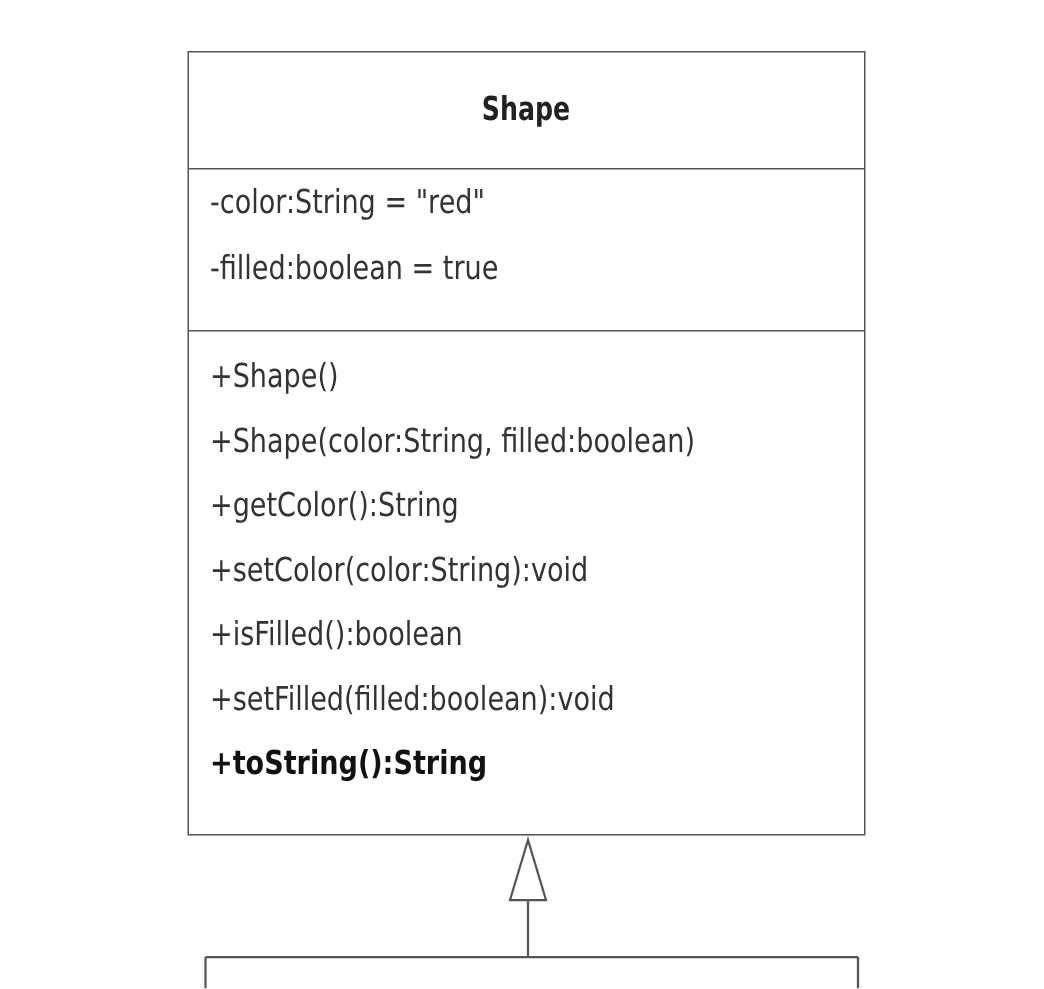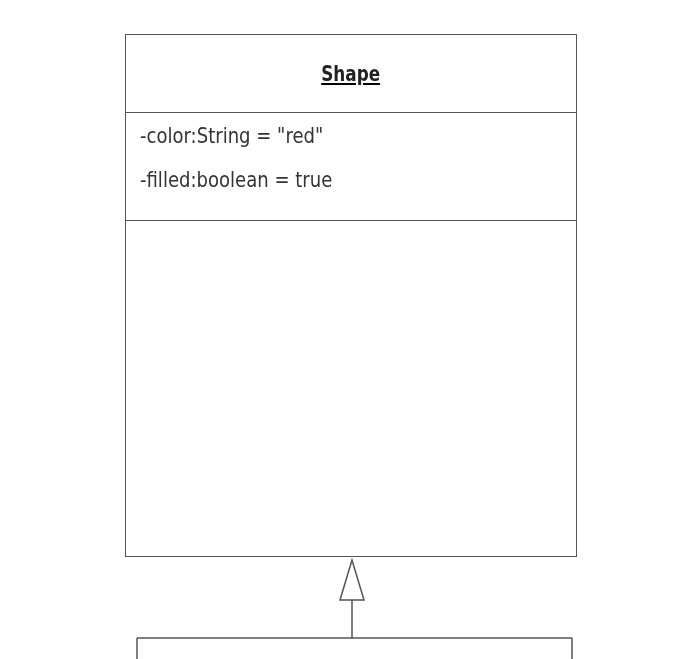--- a/index.html
+++ b/index.html
@@ -1,36 +1,45 @@
 <!DOCTYPE html>
 <html><head>
 <meta charset="utf-8">
 <style>
   html,body{margin:0;padding:0;background:#fff;}
   body{width:696px;height:659px;position:relative;overflow:hidden;font-family:"Liberation Sans",sans-serif;}
   .box{position:absolute;left:125px;top:34px;width:452px;height:523px;border:1.5px solid #555;background:#fff;box-sizing:border-box;}
-  .hdr{position:absolute;left:0;top:0;right:0;height:77px;border-bottom:1.5px solid #555;display:flex;align-items:center;justify-content:center;text-decoration:underline;}
+  .hdr{position:absolute;left:0;top:0;right:0;height:77px;border-bottom:1.5px solid #555;display:flex;align-items:center;justify-content:center;}
   .hdr span{font-family:"DejaVu Sans Condensed","DejaVu Sans",sans-serif;font-weight:bold;font-size:22px;color:#222;transform:scaleX(0.85);display:inline-block;}
   .attrs{position:absolute;left:0;right:0;top:78px;height:107px;border-bottom:1.5px solid #555;}
   .ops{position:absolute;left:0;right:0;top:186px;bottom:0;}
   .line{position:absolute;left:14px;font-family:"DejaVu Sans",sans-serif;font-size:22px;color:#333;white-space:nowrap;transform-origin:left center;transform:scaleX(0.82);}
   .line.bold{font-weight:bold;color:#111;}
   svg.conn{position:absolute;left:0;top:0;}
 </style>
 </head>
 <body>
 
 <div class="box">
   <div class="hdr">
     <span>Shape</span>
   </div>
   <div class="attrs">
     <div class="line" style="top:10px">-color:String = "red"</div>
     <div class="line" style="top:54px">-filled:boolean = true</div>
   </div>
+  <div class="ops">
+    <div class="line" style="top:18px">+Shape()</div>
+    <div class="line" style="top:61px">+Shape(color:String, filled:boolean)</div>
+    <div class="line" style="top:104px">+getColor():String</div>
+    <div class="line" style="top:147px">+setColor(color:String):void</div>
+    <div class="line" style="top:190px">+isFilled():boolean</div>
+    <div class="line" style="top:233px">+setFilled(filled:boolean):void</div>
+    <div class="line bold" style="top:276px">+toString():String</div>
+  </div>
 </div>
 
 <svg class="conn" width="696" height="659">
   <polygon points="352,560 340,600 364,600" fill="#fff" stroke="#555" stroke-width="1.5"></polygon>
   <line x1="352" y1="600" x2="352" y2="638" stroke="#555" stroke-width="1.5"></line>
   <line x1="137" y1="638" x2="572" y2="638" stroke="#555" stroke-width="1.5"></line>
   <line x1="137" y1="638" x2="137" y2="659" stroke="#555" stroke-width="1.5"></line>
   <line x1="572" y1="638" x2="572" y2="659" stroke="#555" stroke-width="1.5"></line>
 </svg>
 

